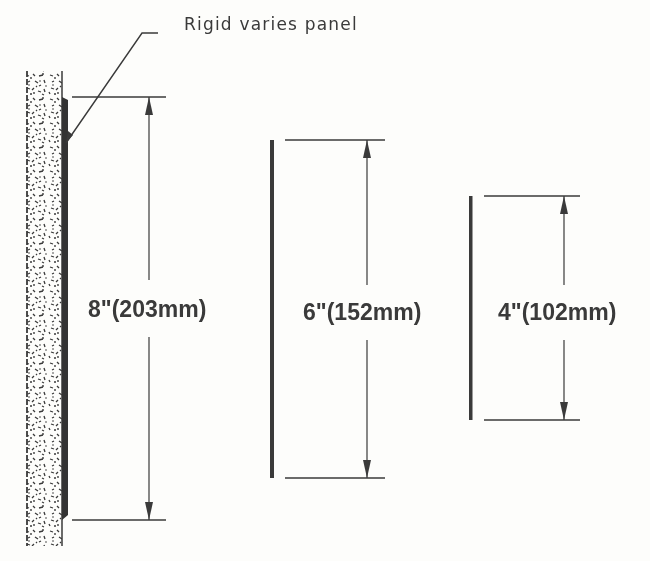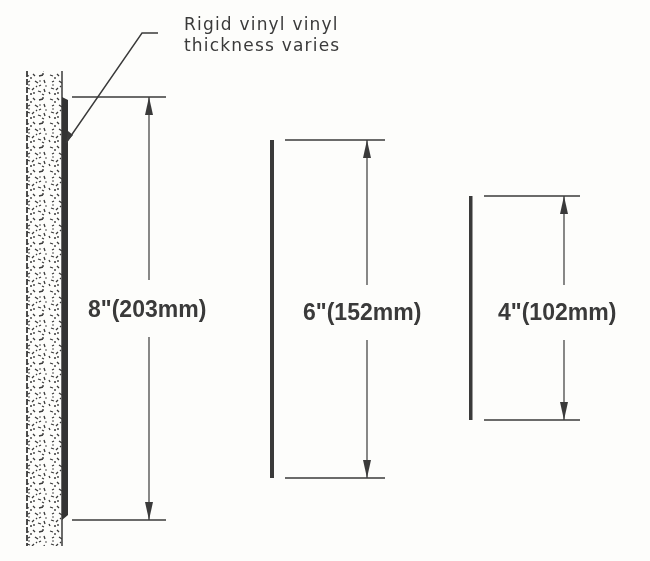--- a/index.html
+++ b/index.html
@@ -84,19 +84,18 @@
     <line x1="484" y1="196" x2="580" y2="196" stroke="#3a3a3a" stroke-width="1.3"></line>
     <line x1="484" y1="420" x2="580" y2="420" stroke="#3a3a3a" stroke-width="1.3"></line>
     <line x1="564" y1="196" x2="564" y2="285" stroke="#3a3a3a" stroke-width="1.2"></line>
     <line x1="564" y1="340" x2="564" y2="420" stroke="#3a3a3a" stroke-width="1.2"></line>
     <polygon points="564,196 560,214 568,214" fill="#3a3a3a"></polygon>
     <polygon points="564,420 560,402 568,402" fill="#3a3a3a"></polygon>
   </g>
 </svg>
 
 <div class="note-label" style="left:184px; top:14px;">
-  <div>Rigid vinyl vinyl</div>
-  <div>thickness varies</div>
+  <div>Rigid varies panel</div>
 </div>
 
 <div class="dim-label" style="left:88px; top:296px;">8"(203mm)</div>
 <div class="dim-label" style="left:303px; top:299px;">6"(152mm)</div>
 <div class="dim-label" style="left:498px; top:299px;">4"(102mm)</div>
 
 </body></html>

